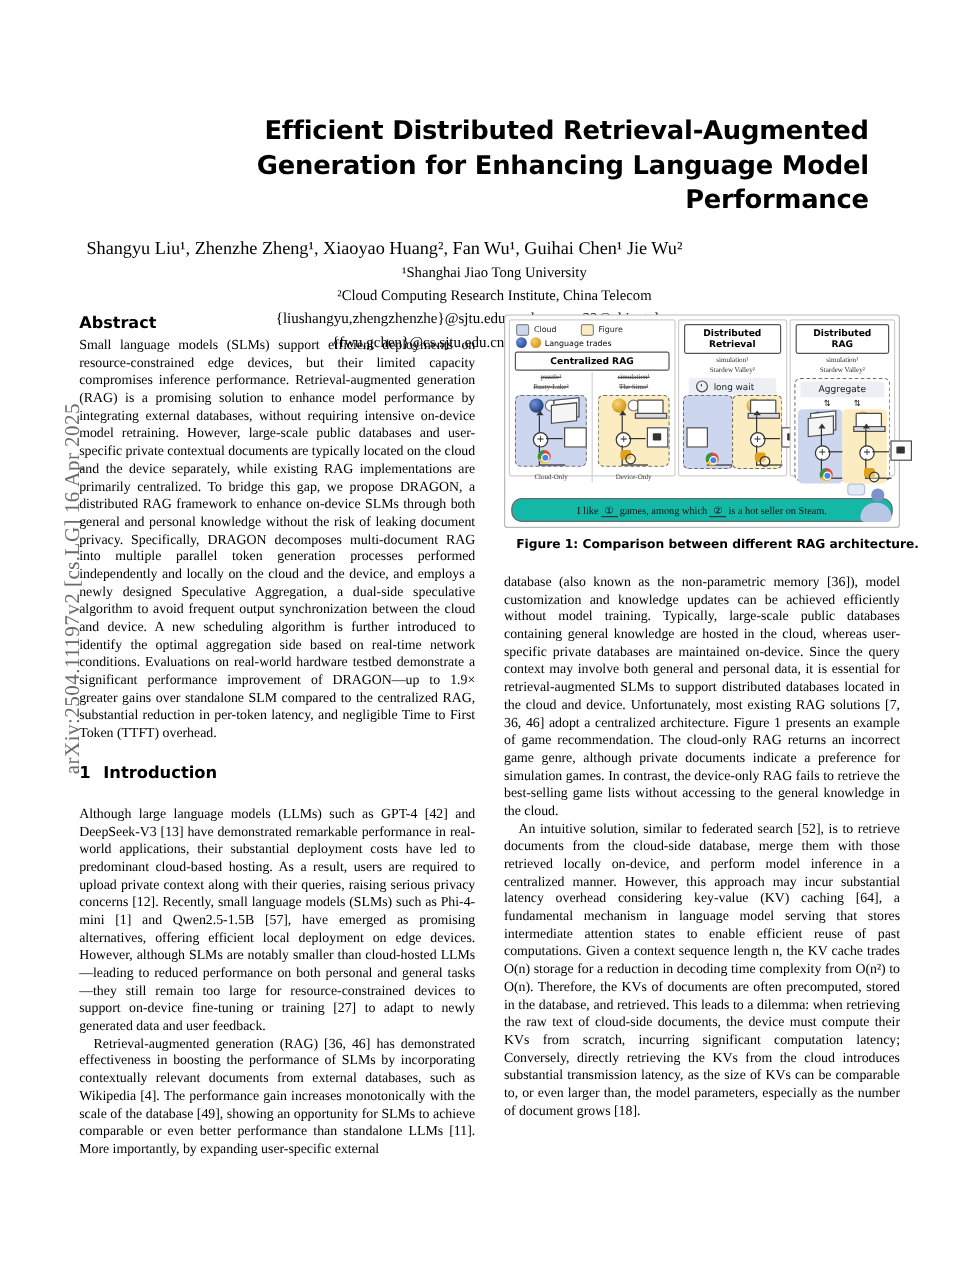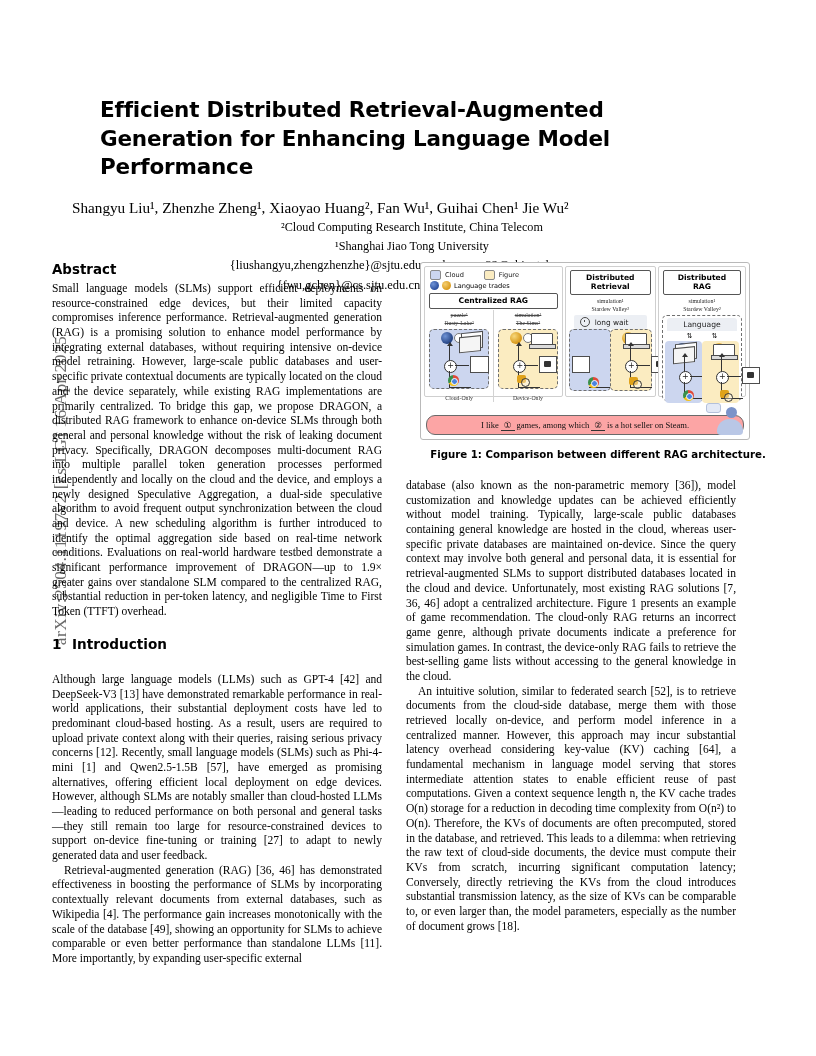--- a/index.html
+++ b/index.html
@@ -32,21 +32,21 @@
   .content{
     position:absolute;
     left:72px; top:96px;
     width:680px;
   }
   .paper-title{
     font-family:"DejaVu Sans", sans-serif;
     font-weight:bold;
     font-size:21.5px;
     line-height:1.33;
-    text-align:left;
+    text-align:right;
     letter-spacing:-0.2px;
     margin:0 28px;
   }
   .authors{
     margin-top:17px;
     text-align:left;
     font-size:15.2px;
     line-height:1.2;
   }
   .affil{
@@ -58,21 +58,21 @@
   .emails{
     text-align:center;
     font-size:12.5px;
     line-height:1.38;
     margin-top:3px;
   }
 
   
   .cols{
     position:absolute;
-    left:52px; top:262px;
+    left:66px; top:262px;
     width:688px; height:700px;
   }
   .col{
     position:absolute;
     top:0;
     width:330px;
   }
   .col-left{left:0;}
   .col-right{left:354px;}
 
@@ -366,21 +366,21 @@
 
   
   .prompt{
     position:absolute;left:5px;right:5px;bottom:4px;
     height:18px;
     border:1px solid #6a6a6a;
     border-radius:9px;
     display:flex;align-items:center;justify-content:center;
     font-family:"Liberation Serif",serif;
     font-size:8.6px;
-    background:#fca5a5;
+    background:#14b8a6;
     color:#111;
   }
   .prompt .blank{
     display:inline-block;border-bottom:1px solid #333;padding:0 3px;margin:0 2px;
   }
   .avatar{
     position:absolute;right:6px;bottom:2px;width:34px;height:34px;
     pointer-events:none;
   }
   .avatar .head{
@@ -407,22 +407,22 @@
 </head>
 <body>
 
 <div class="page">
 
   <div class="arxiv-stamp">arXiv:2504.11197v2  [cs.LG]  16 Apr 2025</div>
 
   <div class="content">
     <div class="paper-title">Efficient Distributed Retrieval-Augmented Generation for Enhancing Language Model Performance</div>
     <div class="authors">Shangyu Liu¹, Zhenzhe Zheng¹, Xiaoyao Huang², Fan Wu¹, Guihai Chen¹ Jie Wu²</div>
+    <div class="affil">¹Shanghai Jiao Tong University</div>
     <div class="affil">²Cloud Computing Research Institute, China Telecom</div>
-    <div class="affil">¹Shanghai Jiao Tong University</div>
     <div class="emails">{liushangyu,zhengzhenzhe}@sjtu.edu.cn, huangxy32@chinatelecom.cn,</div>
     <div class="emails">{fwu,gchen}@cs.sjtu.edu.cn, wujie@chinatelecom.cn</div>
   </div>
 
   <div class="cols">
 
     <div class="col col-left">
       <h2 class="sec">Abstract</h2>
       <p class="body">Small language models (SLMs) support efficient deployments on resource-constrained edge devices, but their limited capacity compromises inference performance. Retrieval-augmented generation (RAG) is a promising solution to enhance model performance by integrating external databases, without requiring intensive on-device model retraining. However, large-scale public databases and user-specific private contextual documents are typically located on the cloud and the device separately, while existing RAG implementations are primarily centralized. To bridge this gap, we propose DRAGON, a distributed RAG framework to enhance on-device SLMs through both general and personal knowledge without the risk of leaking document privacy. Specifically, DRAGON decomposes multi-document RAG into multiple parallel token generation processes performed independently and locally on the cloud and the device, and employs a newly designed Speculative Aggregation, a dual-side speculative algorithm to avoid frequent output synchronization between the cloud and device. A new scheduling algorithm is further introduced to identify the optimal aggregation side based on real-time network conditions. Evaluations on real-world hardware testbed demonstrate a significant performance improvement of DRAGON—up to 1.9× greater gains over standalone SLM compared to the centralized RAG, substantial reduction in per-token latency, and negligible Time to First Token (TTFT) overhead.</p>
       <div class="intro-gap"></div>
@@ -554,21 +554,21 @@
         <div class="panel p3">
           <div class="title-box two">
             <div>Distributed</div>
             <div>RAG</div>
           </div>
           <div class="plain-ans">
             <div>simulation¹</div>
             <div>Stardew Valley²</div>
           </div>
           <div class="agg-wrap">
-            <div class="agg-pill">Language</div>
+            <div class="agg-pill">Aggregate</div>
             <div class="arrows">
               <span>⇅</span>
               <span>⇅</span>
             </div>
             <div class="agg-cells">
               <div class="half cloudbg">
                 <div class="pipe">
                   <span class="model blue"></span>
                   <span class="docs"></span>
                   <span class="caret"></span>

